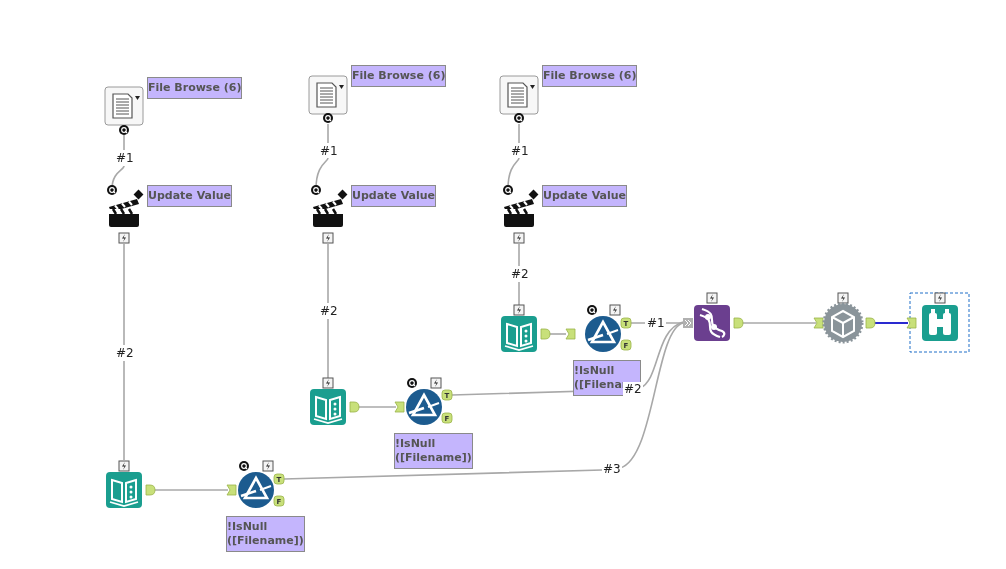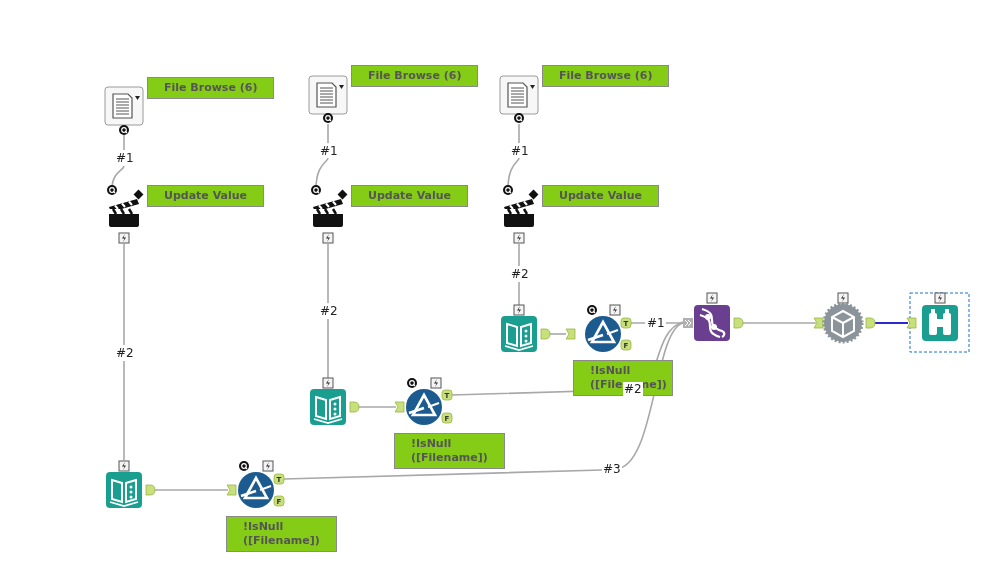--- a/index.html
+++ b/index.html
@@ -1,18 +1,18 @@
 <!DOCTYPE html>
 <html><head>
 <meta charset="utf-8">
 <style>
   html, body { margin:0; padding:0; background:#ffffff; }
   body { width:1006px; height:569px; position:relative; overflow:hidden; font-family:"DejaVu Sans", sans-serif; }
   #canvas { position:absolute; left:0; top:0; }
-  .lbl { position:absolute; background:#84cc16; border:1px solid #8a8a8a; color:#555; font:bold 11px "DejaVu Sans", sans-serif; padding:3px 16px; white-space:nowrap; line-height:14px; }
+  .lbl { position:absolute; background:#c4b5fd; border:1px solid #8a8a8a; color:#555; font:bold 11px "DejaVu Sans", sans-serif; padding:3px 0; white-space:nowrap; line-height:14px; }
   .lbl2 { white-space:pre; }
   .conn-text { position:absolute; font:12px "DejaVu Sans", sans-serif; color:#222; background:#fff; padding:0 1px; line-height:14px; }
 </style>
 </head>
 <body>
 
 <svg id="canvas" width="1006" height="569">
   <defs>
     <g id="bolt">
       <rect x="-5" y="-5" width="10" height="10" fill="#f4f4f4" stroke="#555" stroke-width="1"></rect>

